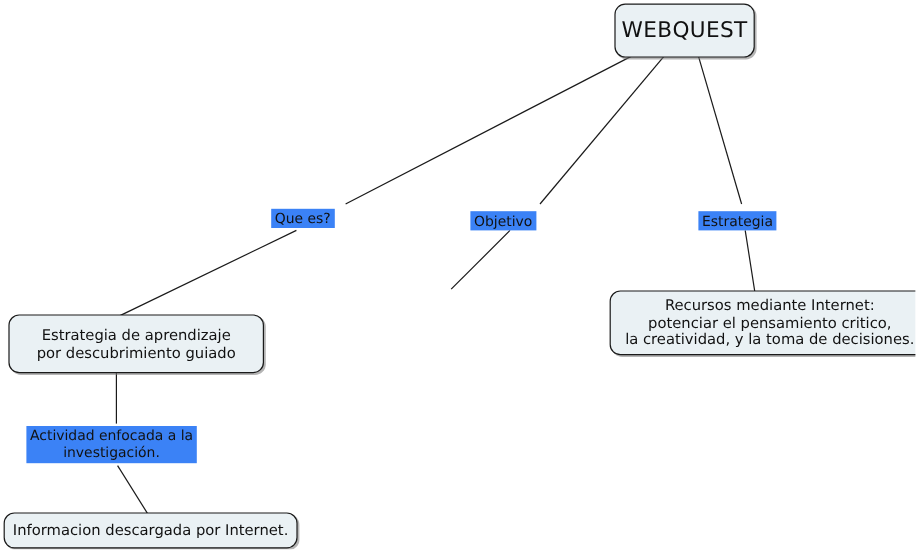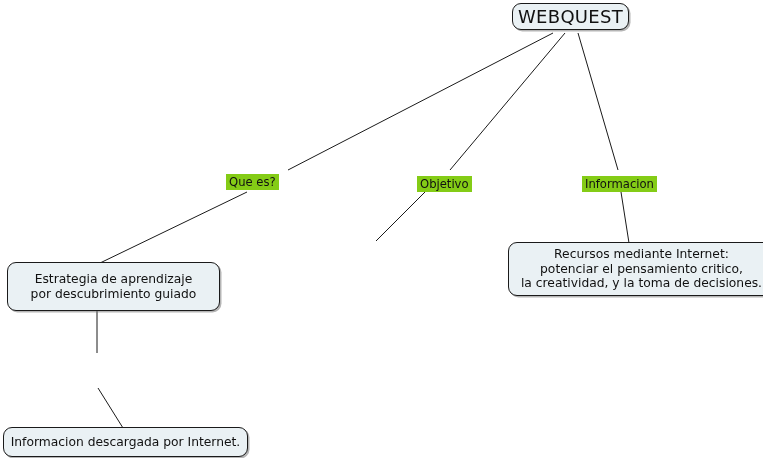--- a/index.html
+++ b/index.html
@@ -41,21 +41,21 @@
   }
   .node-root {
     font-size: 18px;
     letter-spacing: 0.3px;
   }
   .node-body {
     font-size: 12.3px;
   }
   .link-label {
     position: absolute;
-    background: #84cc16;
+    background: #3b82f6;
     color: #111111;
     font-size: 11.6px;
     line-height: 1.25;
     text-align: center;
     padding: 1px 3px;
     white-space: pre-line;
     z-index: 4;
   }
 </style>
 </head>
@@ -67,32 +67,34 @@
       <line x1="553" y1="33" x2="288" y2="170" stroke="#1a1a1a" stroke-width="1"></line>
       <line x1="247" y1="192" x2="100" y2="263" stroke="#1a1a1a" stroke-width="1"></line>
       <line x1="565" y1="33" x2="450" y2="170" stroke="#1a1a1a" stroke-width="1"></line>
       <line x1="425" y1="192" x2="376" y2="241" stroke="#1a1a1a" stroke-width="1"></line>
       <line x1="578" y1="33" x2="618" y2="170" stroke="#1a1a1a" stroke-width="1"></line>
       <line x1="621" y1="192" x2="629" y2="243" stroke="#1a1a1a" stroke-width="1"></line>
       <line x1="97" y1="311" x2="97" y2="353" stroke="#1a1a1a" stroke-width="1"></line>
       <line x1="98" y1="388" x2="123" y2="428" stroke="#1a1a1a" stroke-width="1"></line>
     </svg>
 
-  <div class="node node-root" style="left: 512px; top: 3px; width: 117px; height: 27px;">WEBQUEST</div>
+  <div class="node node-root" style="left: 512px; top: 3px; width: 117px; height: 45px;">WEBQUEST</div>
 
   <div class="node node-body" style="left: 7px; top: 262px; width: 213px; height: 49px;">Estrategia de aprendizaje
 por descubrimiento guiado</div>
 
 
   <div class="node node-body" style="left: 508px; top: 242px; width: 267px; height: 54px;">Recursos mediante Internet:
 potenciar el pensamiento critico,
 la creatividad, y la toma de decisiones.</div>
 
   <div class="node node-body" style="left: 3px; top: 427px; width: 245px; height: 30px;">Informacion descargada por Internet.</div>
 
   <div class="link-label" style="left: 226px; top: 174px;">Que es?</div>
 
-  <div class="link-label" style="left: 417px; top: 176px;">Objetivo</div>
+  <div class="link-label" style="left: 392px; top: 176px;">Objetivo</div>
 
-  <div class="link-label" style="left: 582px; top: 176px;">Informacion</div>
+  <div class="link-label" style="left: 582px; top: 176px;">Estrategia</div>
 
+  <div class="link-label" style="left: 22px; top: 355px;">Actividad enfocada a la
+investigación.</div>
 
 </div>
 
 </body></html>

